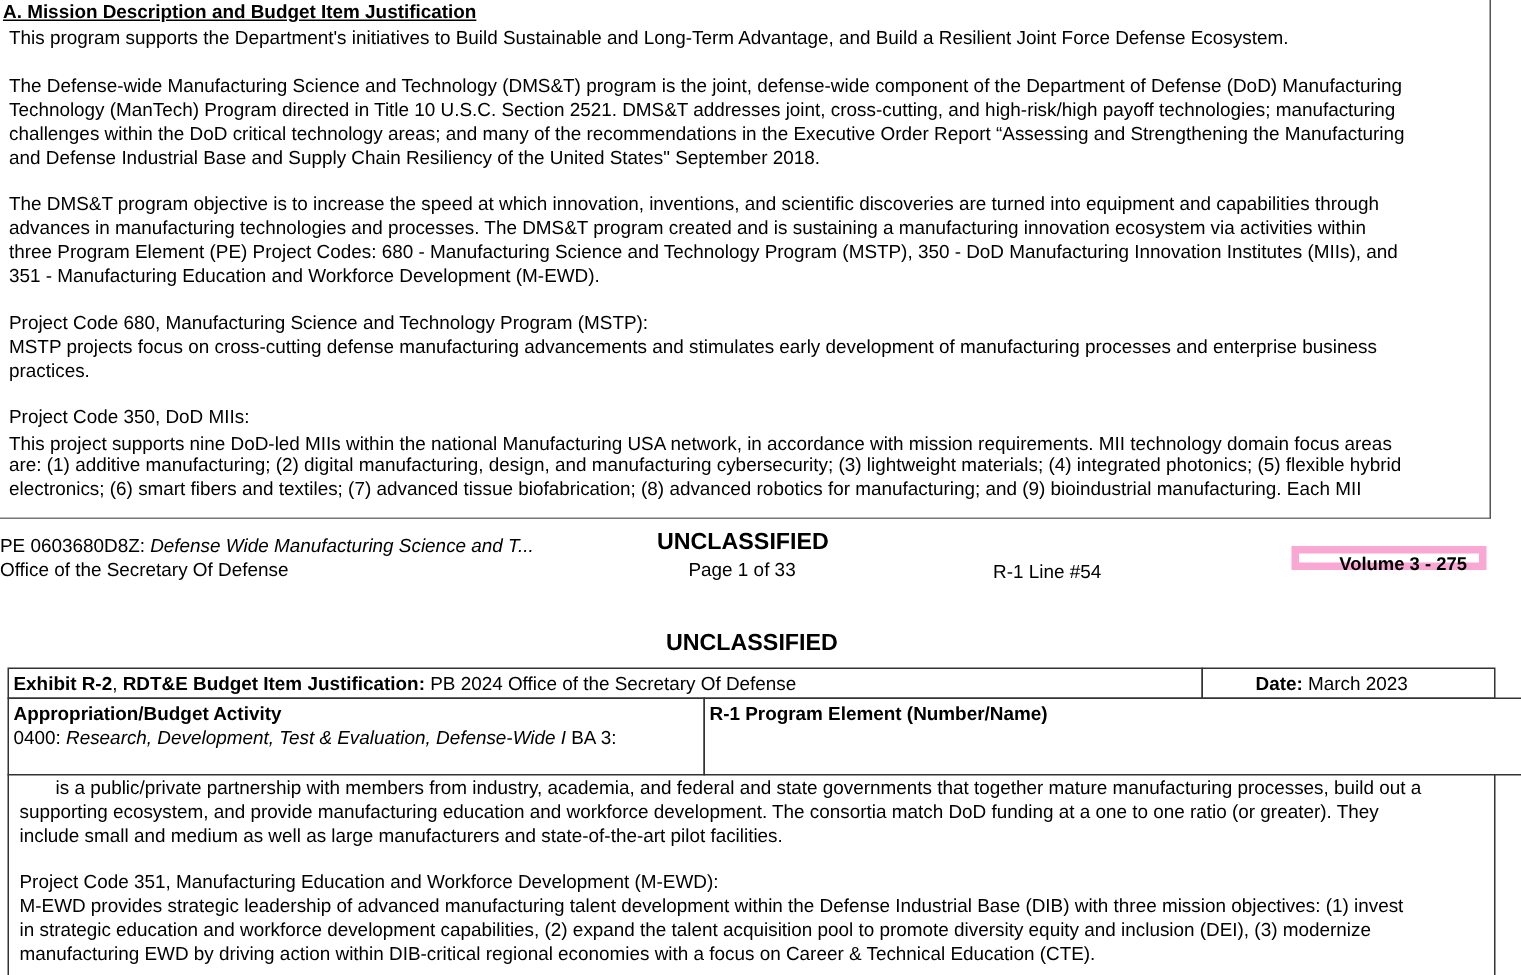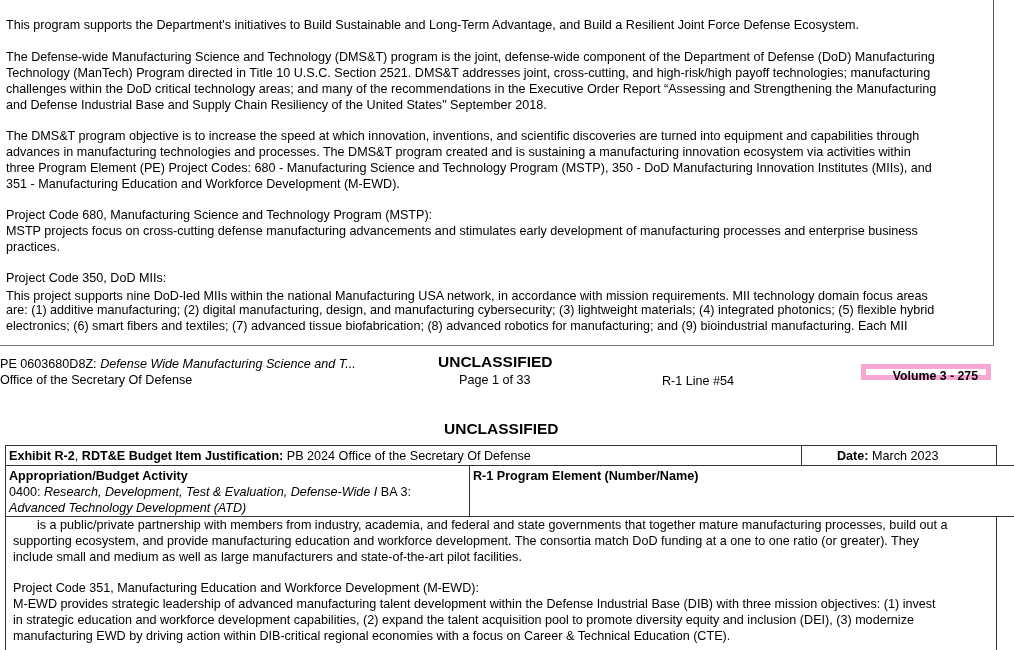--- a/index.html
+++ b/index.html
@@ -25,20 +25,21 @@
   #hdr-table { left:5px; top:445px; width:992px; }
   .cell { position:absolute; border:1px solid #333; box-sizing:border-box; }
 
   
   #bottom-body { left:5px; top:516px; width:992px; height:140px; border-left:1px solid #333; border-right:1px solid #333; box-sizing:border-box; }
 </style>
 </head>
 <body>
 
 <div id="top-body" class="abs">
+  <div class="line b u" style="left:2px; top:0px;">A. Mission Description and Budget Item Justification</div>
   <div class="line para" style="top:17px;">This program supports the Department's initiatives to Build Sustainable and Long-Term Advantage, and Build a Resilient Joint Force Defense Ecosystem.</div>
   <div class="line para" style="top:49px;">The Defense-wide Manufacturing Science and Technology (DMS&amp;T) program is the joint, defense-wide component of the Department of Defense (DoD) Manufacturing</div>
   <div class="line para" style="top:65px;">Technology (ManTech) Program directed in Title 10 U.S.C. Section 2521.  DMS&amp;T addresses joint, cross-cutting, and high-risk/high payoff technologies; manufacturing</div>
   <div class="line para" style="top:81px;">challenges within the DoD critical technology areas; and many of the recommendations in the Executive Order Report “Assessing and Strengthening the Manufacturing</div>
   <div class="line para" style="top:97px;">and Defense Industrial Base and Supply Chain Resiliency of the United States" September 2018.</div>
   <div class="line para" style="top:128px;">The DMS&amp;T program objective is to increase the speed at which innovation, inventions, and scientific discoveries are turned into equipment and capabilities through</div>
   <div class="line para" style="top:144px;">advances in manufacturing technologies and processes.  The DMS&amp;T program created and is sustaining a manufacturing innovation ecosystem via activities within</div>
   <div class="line para" style="top:160px;">three Program Element (PE) Project Codes:  680 - Manufacturing Science and Technology Program (MSTP), 350 - DoD Manufacturing Innovation Institutes (MIIs), and</div>
   <div class="line para" style="top:176px;">351 - Manufacturing Education and Workforce Development (M-EWD).</div>
   <div class="line para" style="top:207px;">Project Code 680, Manufacturing Science and Technology Program (MSTP):</div>
@@ -72,21 +73,20 @@
   <div class="cell" style="left:796px; top:0; width:196px; height:21px;">
     <div class="line" style="left:3px; top:2px;margin-left:32px;">
       <span class="b">Date:</span><span> March 2023</span>
     </div>
   </div>
   <div class="cell" style="left:0; top:20px; width:465px; height:52px;">
     <div class="line b" style="left:3px; top:2px;">Appropriation/Budget Activity</div>
     <div class="line" style="left:3px; top:18px;">
       <span>0400: </span><span class="i">Research, Development, Test &amp; Evaluation, Defense-Wide I</span><span> BA 3:</span>
     </div>
-    <div class="line i" style="left:3px; top:34px;">Advanced Technology Development (ATD)</div>
   </div>
   <div class="cell" style="left:464px; top:20px; width:556px; height:52px;">
     <div class="line b" style="left:3px; top:2px;">R-1 Program Element (Number/Name)</div>
   </div>
 </div>
 
 <div id="bottom-body" class="abs">
   <div class="line" style="left:7px; top:1px;padding-left:24px;">is a public/private partnership with members from industry, academia, and federal and state governments that together mature manufacturing processes, build out a</div>
   <div class="line" style="left:7px; top:17px;">supporting ecosystem, and provide manufacturing education and workforce development.  The consortia match DoD funding at a one to one ratio (or greater).  They</div>
   <div class="line" style="left:7px; top:33px;">include small and medium as well as large manufacturers and state-of-the-art pilot facilities.</div>

